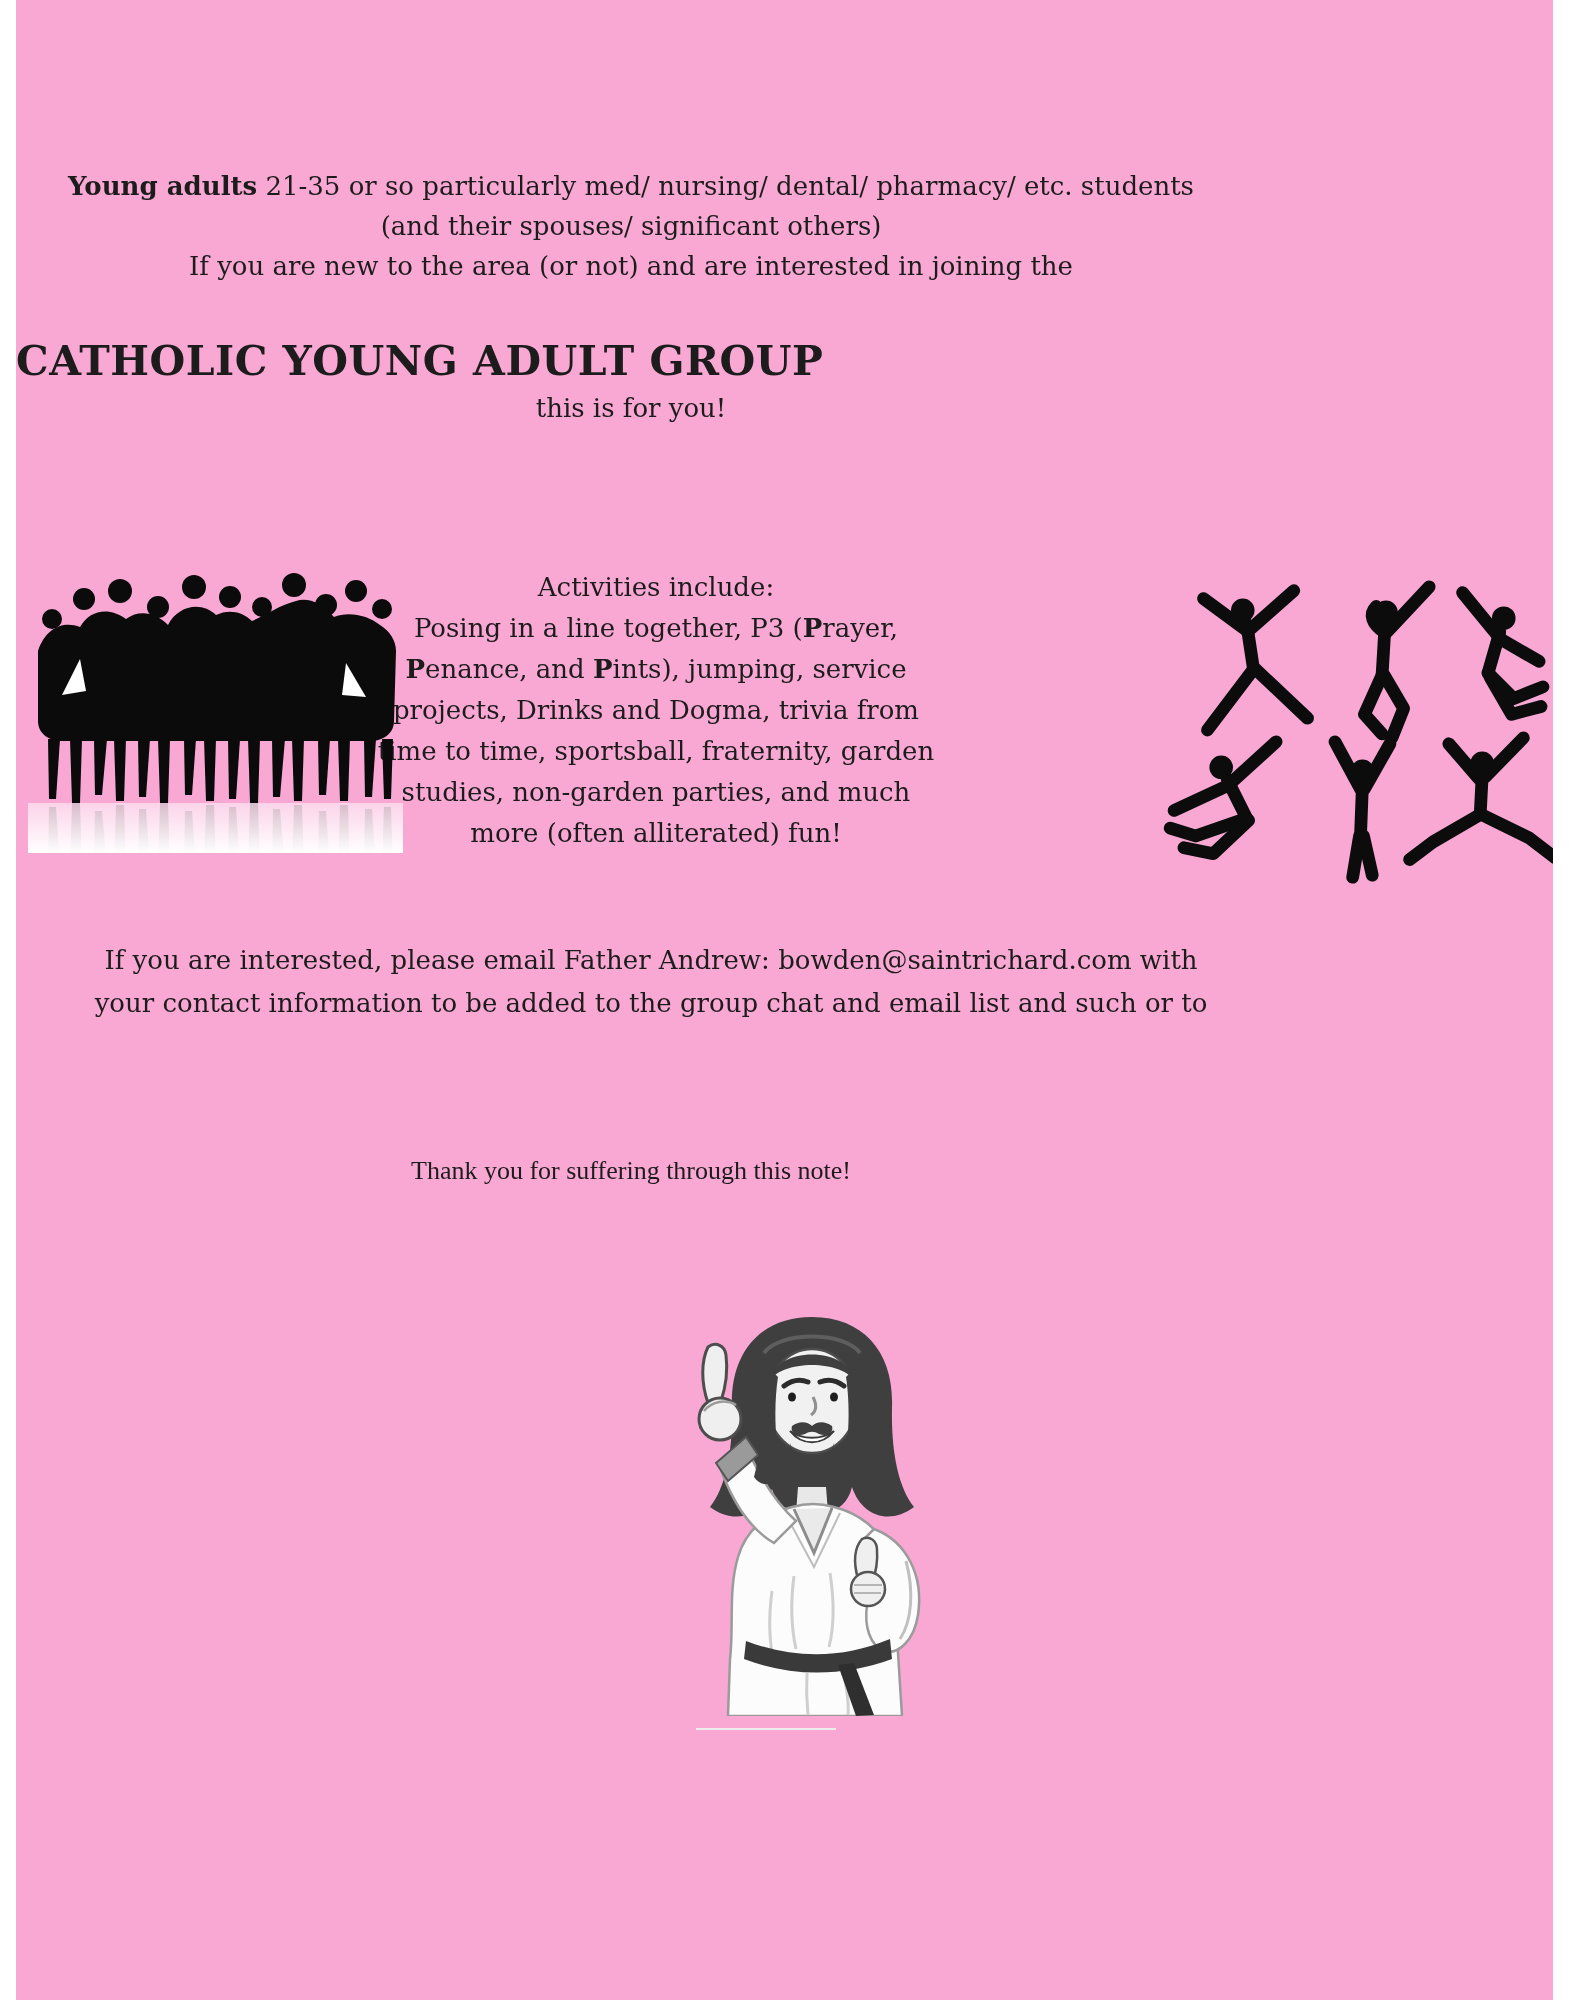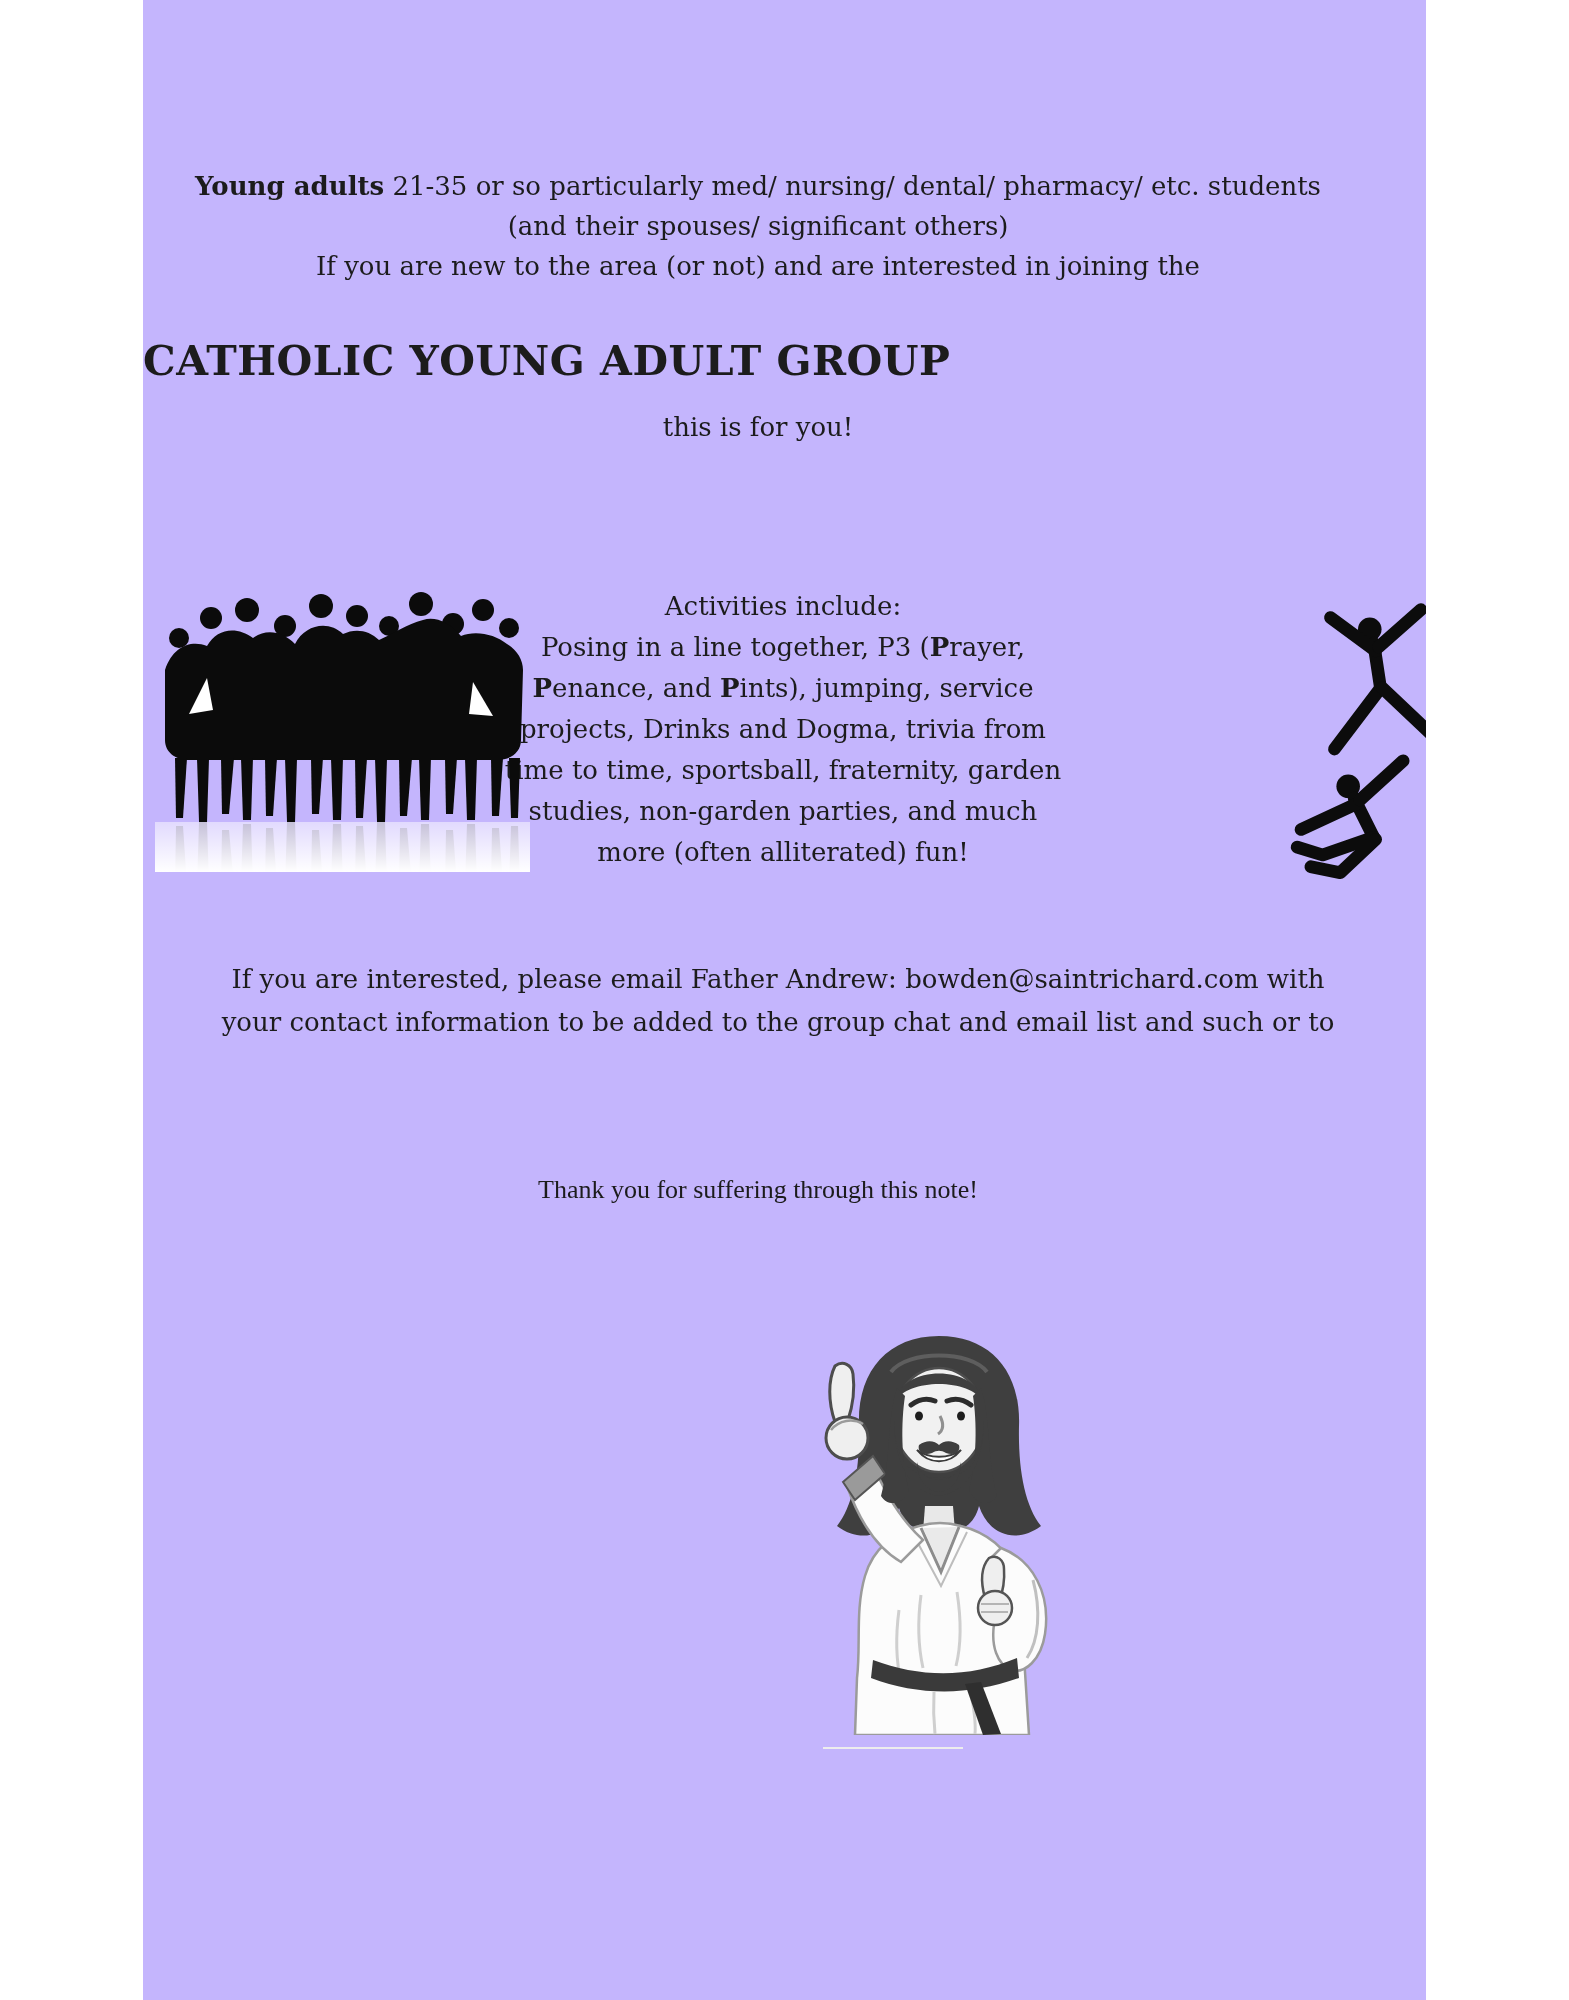--- a/index.html
+++ b/index.html
@@ -1,25 +1,25 @@
 <!DOCTYPE html>
 <html><head>
 <meta charset="utf-8">
 <style>
   html,body{margin:0;padding:0;background:#ffffff;}
   .page{
-    position:relative;width:1283px;height:2000px;background:#c4b5fd;
+    position:relative;width:1537px;height:2000px;background:#f9a8d4;
     font-family:"DejaVu Serif","Liberation Serif",serif;color:#1c1c1c;
     overflow:hidden;margin:0 auto;
   }
   .content{width:1230px;}
   .intro{margin:166px 0 0 0;text-align:center;font-size:26px;line-height:40px;}
   .line{display:block;}
   .page-title{margin:50px 0 0 0;font-size:41px;line-height:50px;font-weight:bold;letter-spacing:0.5px;}
-  .subtitle{margin-top:21px;text-align:center;font-size:26px;line-height:40px;}
+  .subtitle{margin-top:2px;text-align:center;font-size:26px;line-height:40px;}
   .middle{position:relative;margin-top:133px;height:340px;width:1569px;}
   .crowd-img{position:absolute;left:12px;top:2px;}
   .jumpers-img{position:absolute;right:22px;top:14px;}
   .activities{margin-left:330px;width:620px;padding-top:6px;text-align:center;font-size:26px;line-height:41px;}
   .contact{margin-top:38px;width:1230px;text-align:center;font-size:26px;line-height:43px;padding-left:20px;}
   .thanks{margin-top:124px;width:1230px;text-align:center;font-size:26px;line-height:43px;font-family:Liberation Serif, serif;}
   .jesus-wrap{margin-top:99px;margin-left:628px;width:330px;}
   .img-shadow-line{margin:8px 0 0 680px;width:140px;height:2px;background:#ededed;}
   b{font-weight:bold;}
 </style>

